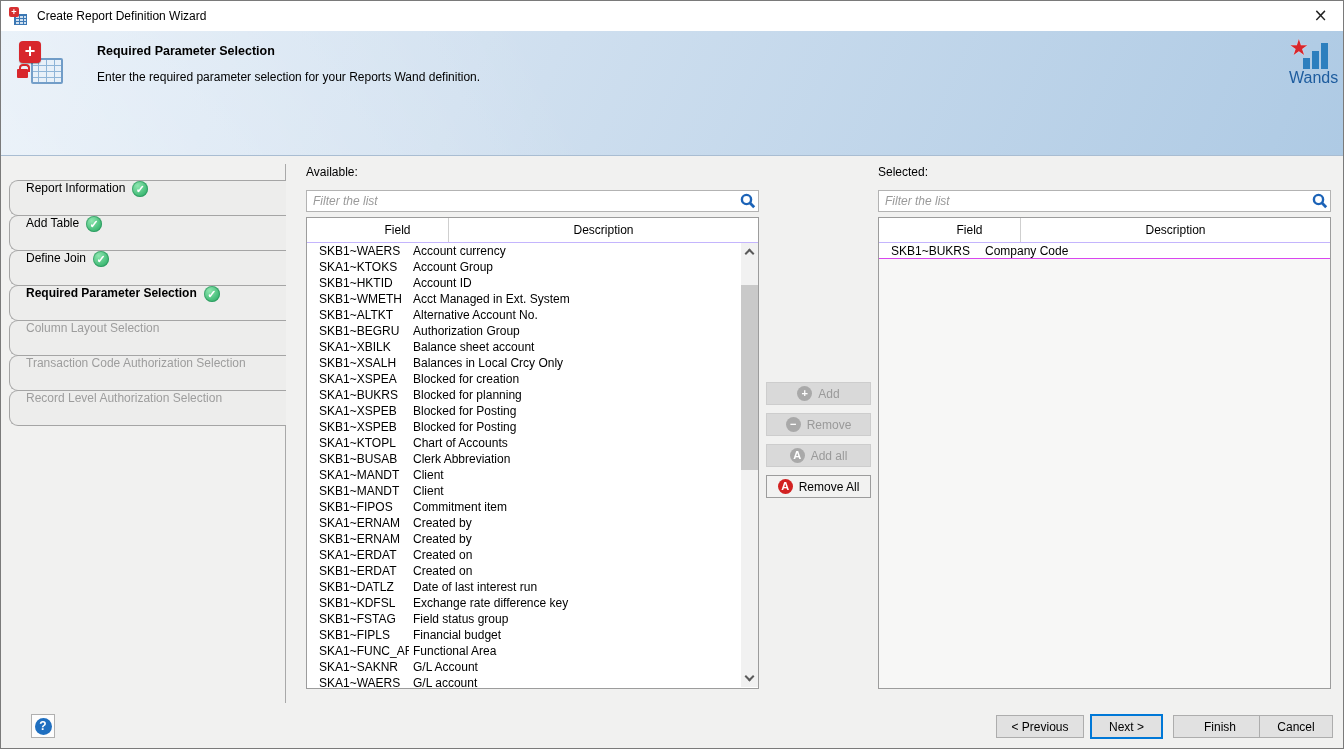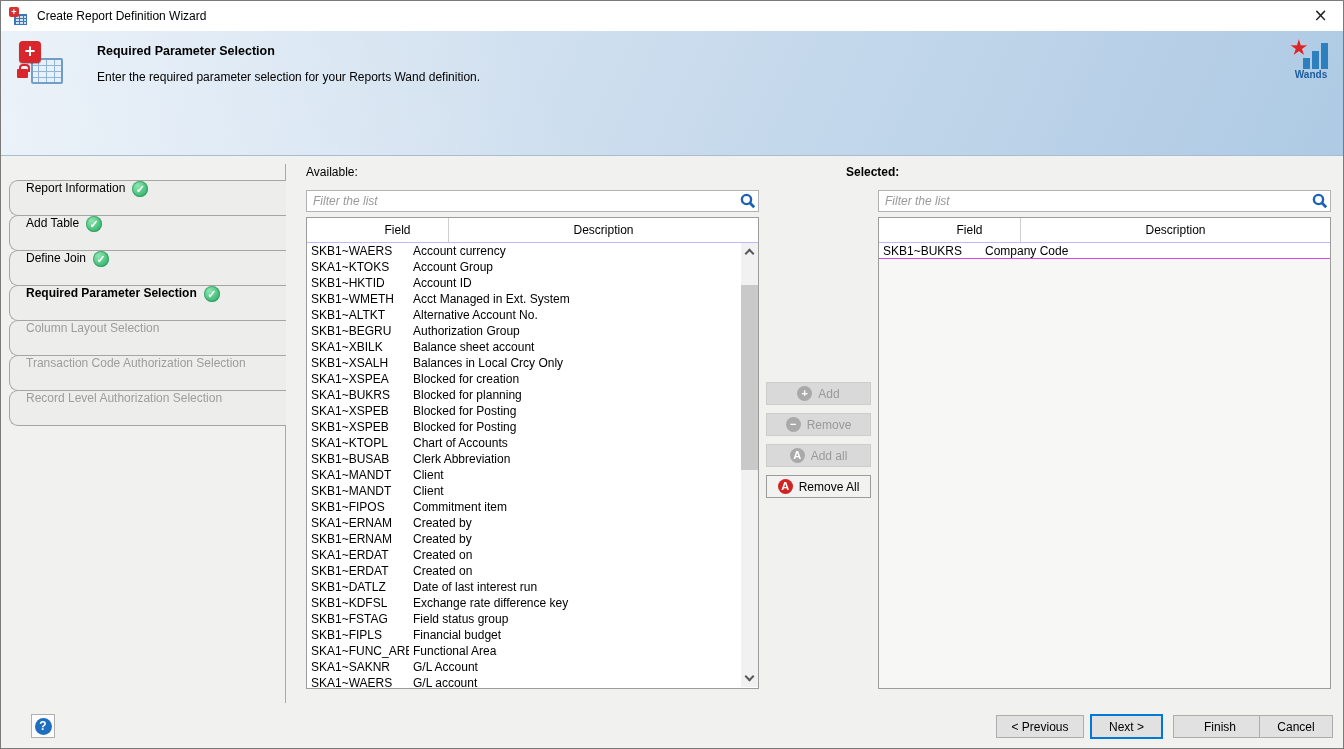--- a/index.html
+++ b/index.html
@@ -48,22 +48,22 @@
   .header-title { position:absolute; left:96px; top:13px; font-weight:bold; font-size:12.5px; z-index:1; }
   .header-sub { position:absolute; left:96px; top:39px; font-size:12px; z-index:1; }
   .wands-logo { position:absolute; right:10px; top:10px; width:44px; height:44px; z-index:1; }
   .wands-logo .bars { position:absolute; right:4px; top:2px; width:26px; height:26px; }
   .wands-logo .bars i { position:absolute; bottom:0; width:7px; background:#2d7fbe; }
   .wands-logo .bars i:nth-child(1){ left:0; height:11px; }
   .wands-logo .bars i:nth-child(2){ left:9px; height:18px; }
   .wands-logo .bars i:nth-child(3){ left:18px; height:26px; }
   .wands-logo .star { position:absolute; left:0px; top:-6px; color:#d8262c; font-size:22px;
                       text-shadow:0 0 1px #fff; font-family:"DejaVu Sans", sans-serif; }
-  .wands-logo .word { position:absolute; left:0; right:0; top:28px; text-align:center; color:#1d5c9e;
-                      font-weight:bold; font-size:10px; }
+  .wands-logo .word { position:absolute; left:0; right:0; top:28px; text-align:right; color:#1d5c9e;
+                      font-weight:normal; font-size:16px; }
 
   
   .side-divider { position:absolute; left:284px; top:163px; width:1px; height:539px; background:#a9a9a9; }
   .steps { position:absolute; left:8px; top:180px; width:277px; }
   .step { position:relative; height:36px; margin-top:-1px; background:#ededec;
           border:1px solid #a5a5a5; border-right:none; border-radius:9px 0 0 9px;
           display:flex; align-items:flex-start; padding-left:16px; cursor:default; }
   .step .lbl { font-size:12px; }
   .step.active .lbl { font-weight:bold; }
   .step.pending .lbl { color:#9d9d9d; }
@@ -82,21 +82,21 @@
   .filter .mag { width:20px; height:20px; flex:0 0 20px; cursor:pointer; }
 
   .dtable { position:absolute; background:#fff; border:1px solid #9c9c9c; }
   .thead { position:absolute; top:0; left:0; right:0; height:25px; background:#fff;
            border-bottom:1px solid #c4b5fd; display:flex;padding-left:40px; }
   .th { display:flex; align-items:center; justify-content:center; font-size:12px; cursor:pointer; }
   .th-field { width:102px; border-right:1px solid #cfcfcf; }
   .th-desc { flex:1; }
   .tbody { position:absolute; top:25px; left:0; bottom:0; overflow:hidden; }
   .trow { display:flex; height:16px; line-height:16px; cursor:default; }
-  .tcell-field { width:102px; padding-left:4px; white-space:nowrap; overflow:hidden; }
+  .tcell-field { width:102px; padding-left:12px; white-space:nowrap; overflow:hidden; }
   .tcell-desc { flex:1; padding-left:4px; white-space:nowrap; overflow:hidden; }
   .selected-body { background:#f7f7f6; }
   .selected-body .trow { background:#fff; border-bottom:1px solid #d946ef; }
 
   
   .vscroll { position:absolute; top:25px; right:0; bottom:1px; width:17px; background:#f1f1f1; }
   .vs-btn { position:absolute; left:0; width:17px; height:17px; background:#f1f1f1; cursor:pointer; }
   .vs-up { top:0; } .vs-down { bottom:0; }
   .vs-btn span { position:absolute; left:5px; width:7px; height:7px; border:solid #5a5a5a;
                  border-width:2px 2px 0 0; }
@@ -338,21 +338,21 @@
       <button disabled="">
         <span class="xico">A</span>
         <span>Add all</span>
       </button>
       <button class="enabled">
         <span class="xico">A</span>
         <span>Remove All</span>
       </button>
     </div>
 
-  <div class="pane-label" style="left:845px; top:164px;font-weight:bold;">Selected:</div>
+  <div class="pane-label" style="left:877px; top:164px;">Selected:</div>
   <div class="filter" style="left:877px; top:189px; width:453px;">
     <input type="text" placeholder="Filter the list" style="">
     <svg class="mag" viewBox="0 0 20 20">
       <circle cx="8.5" cy="8.5" r="4.6" fill="none" stroke="#1c63b7" stroke-width="2.4"></circle>
       <line x1="12" y1="12" x2="16.2" y2="16.2" stroke="#1c63b7" stroke-width="2.8"></line>
     </svg>
   </div>
   <div class="dtable" style="left:877px; top:216px; width:453px; height:472px;">
     <div class="thead">
       <div class="th th-field">Field</div>

